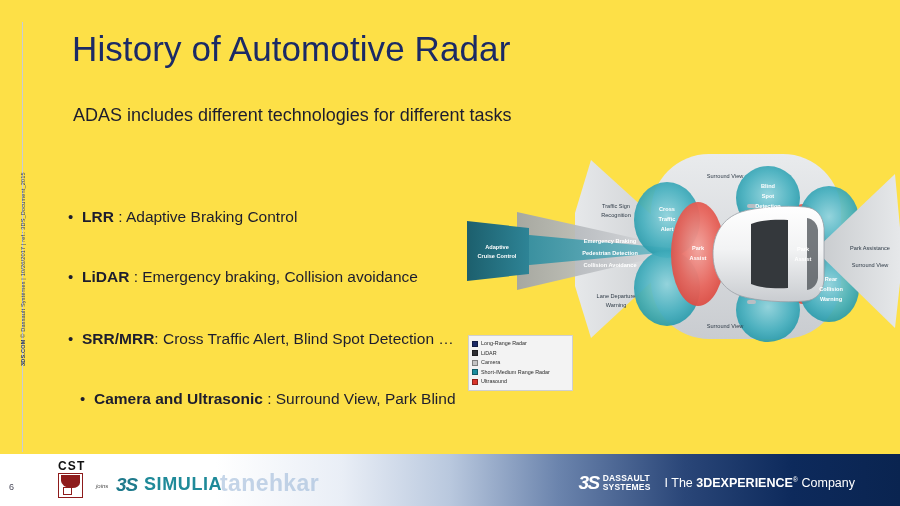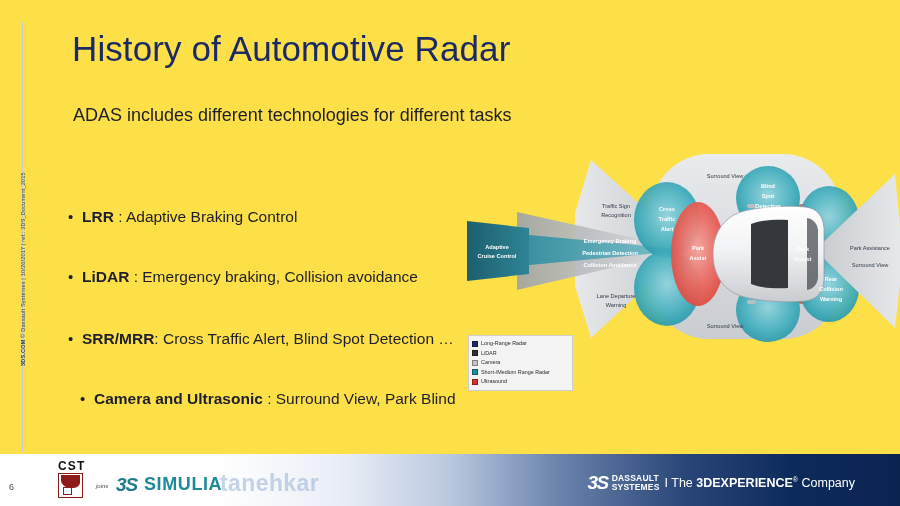--- a/index.html
+++ b/index.html
@@ -267,21 +267,21 @@
     letter-spacing: -1.5px;
     margin-right: 4px;
     line-height: 1;
   }
   .ds-name {
     font-size: 8.5px;
     font-weight: bold;
     color: #ffffff;
     line-height: 8.5px;
     letter-spacing: 0.2px;
-    margin-right: 5px;
+    margin-right: 14px;
   }
   .ds-tag {
     font-size: 12.5px;
     color: #ffffff;
     line-height: 1;
   }
   .ds-tag .b { font-weight: bold; }
   .ds-tag .reg { font-size: 7px; vertical-align: super; }
 </style>
 </head>

